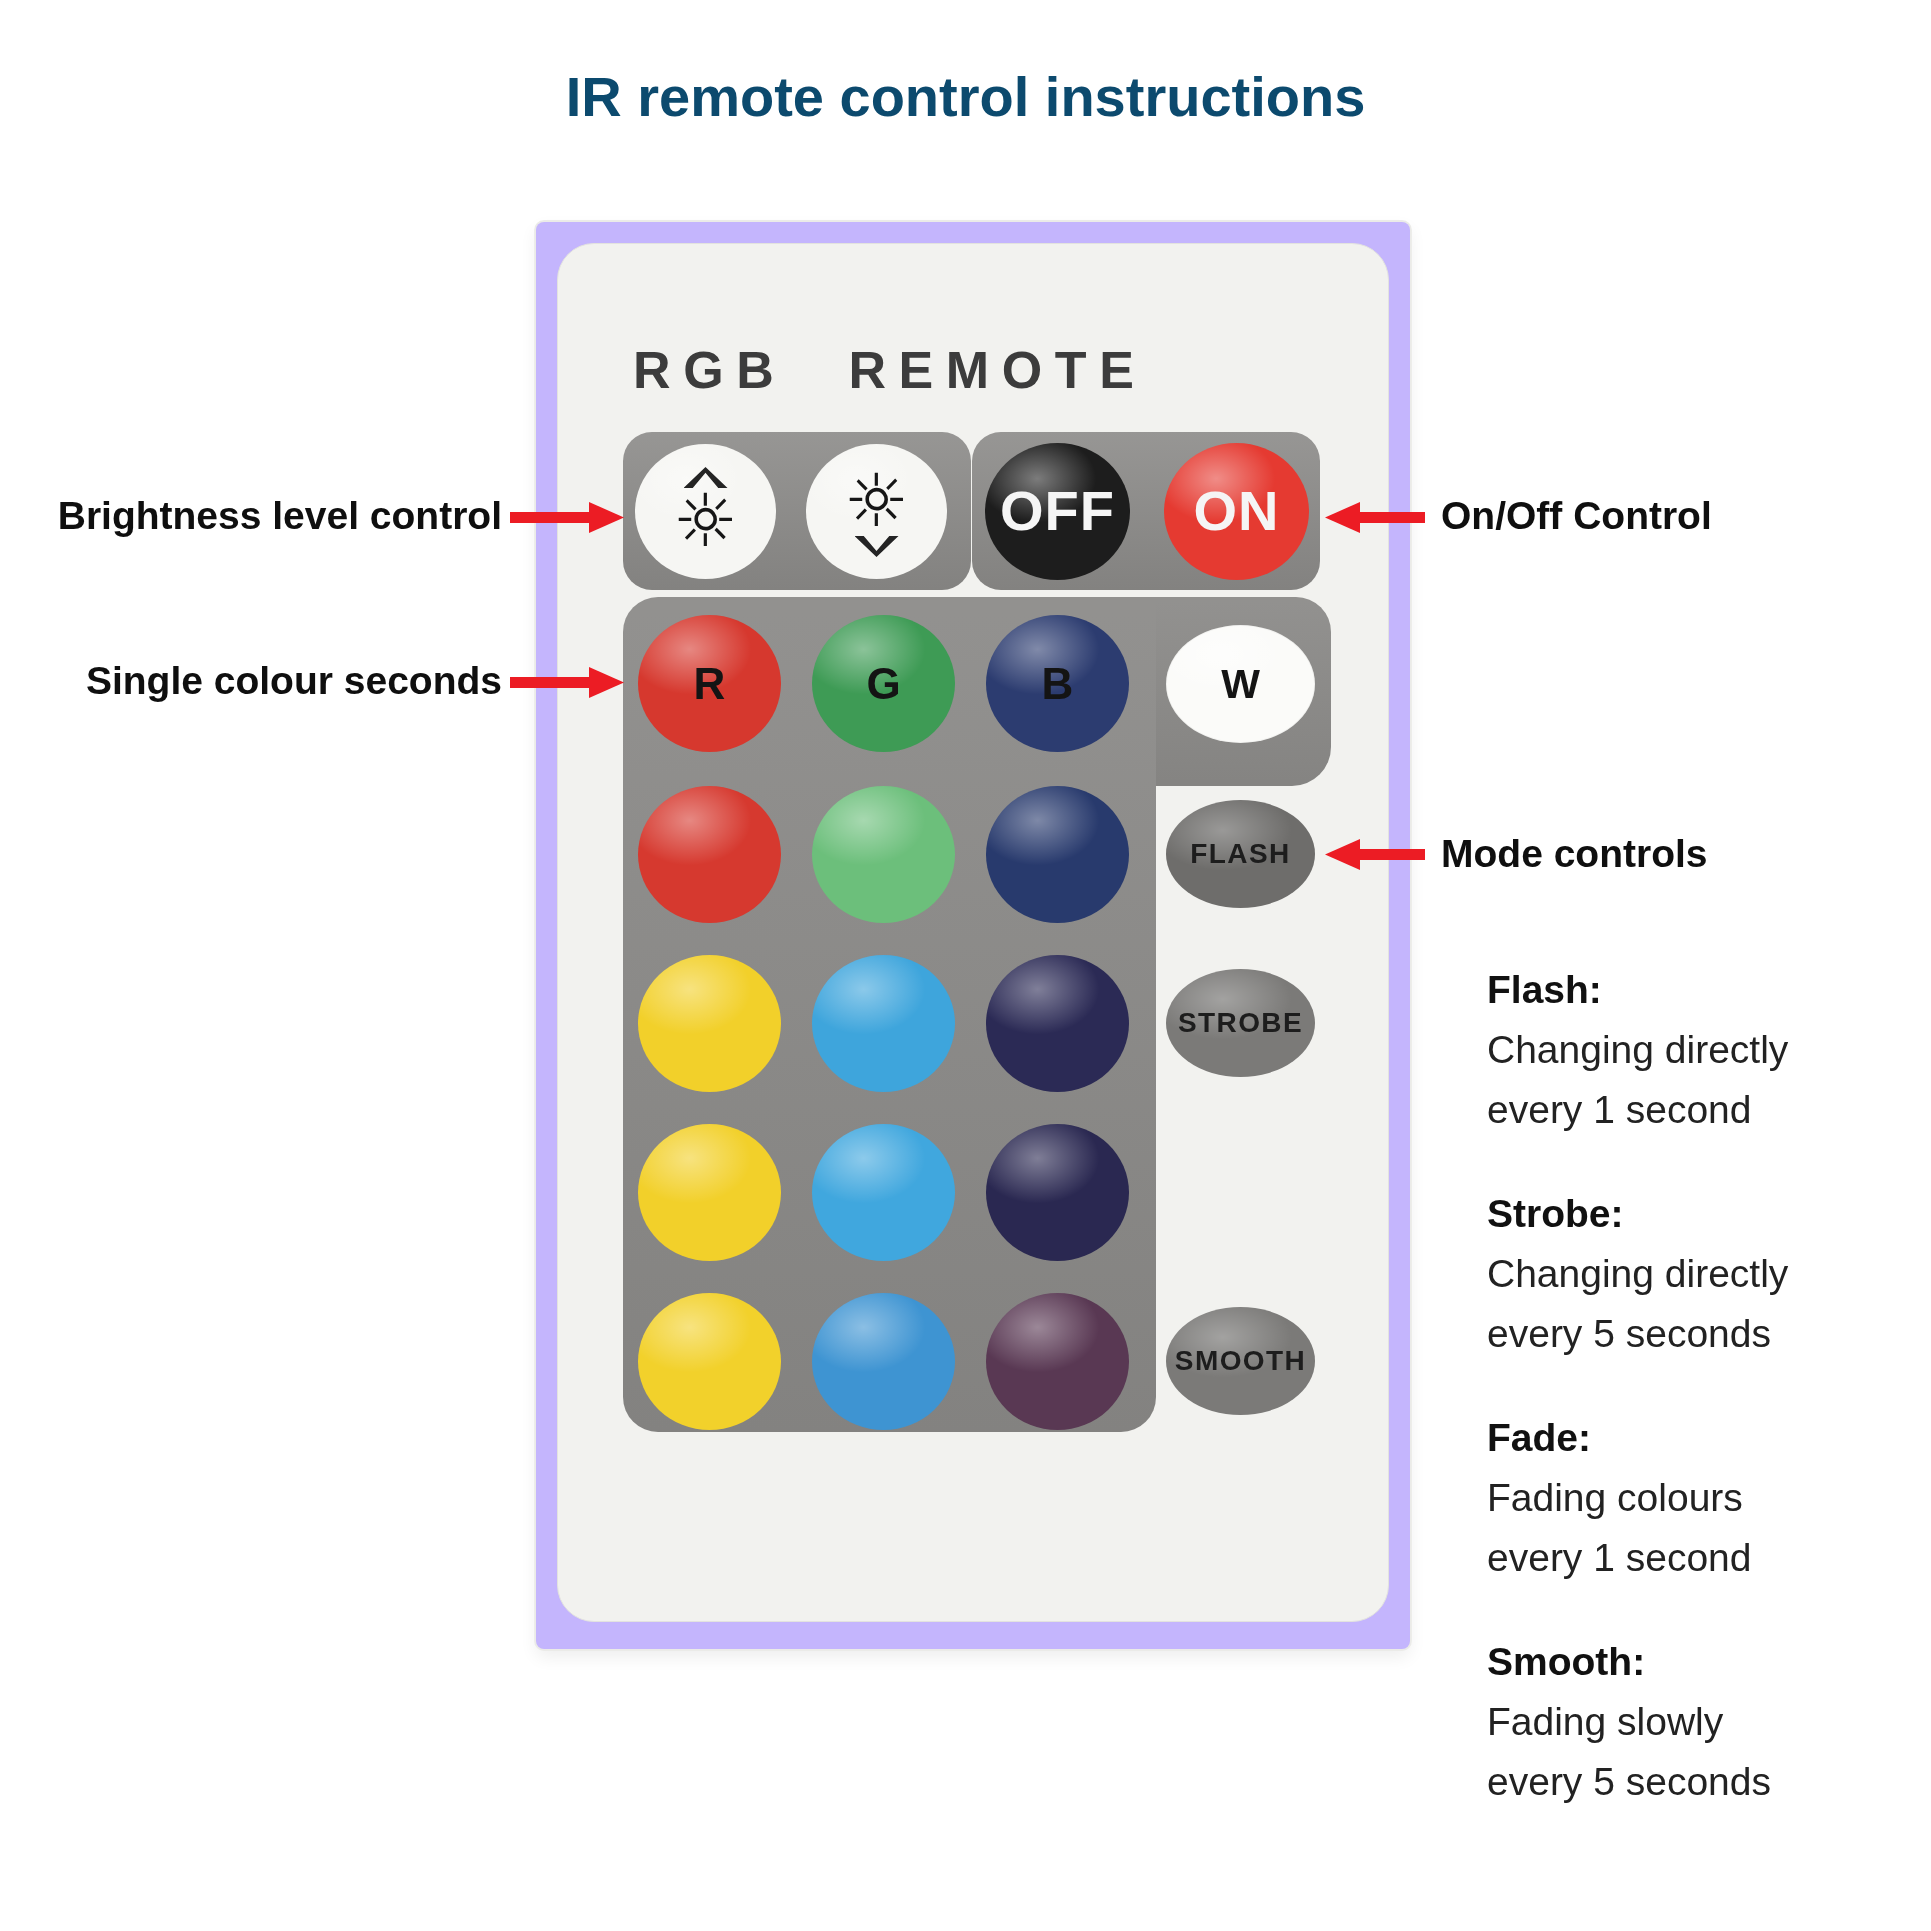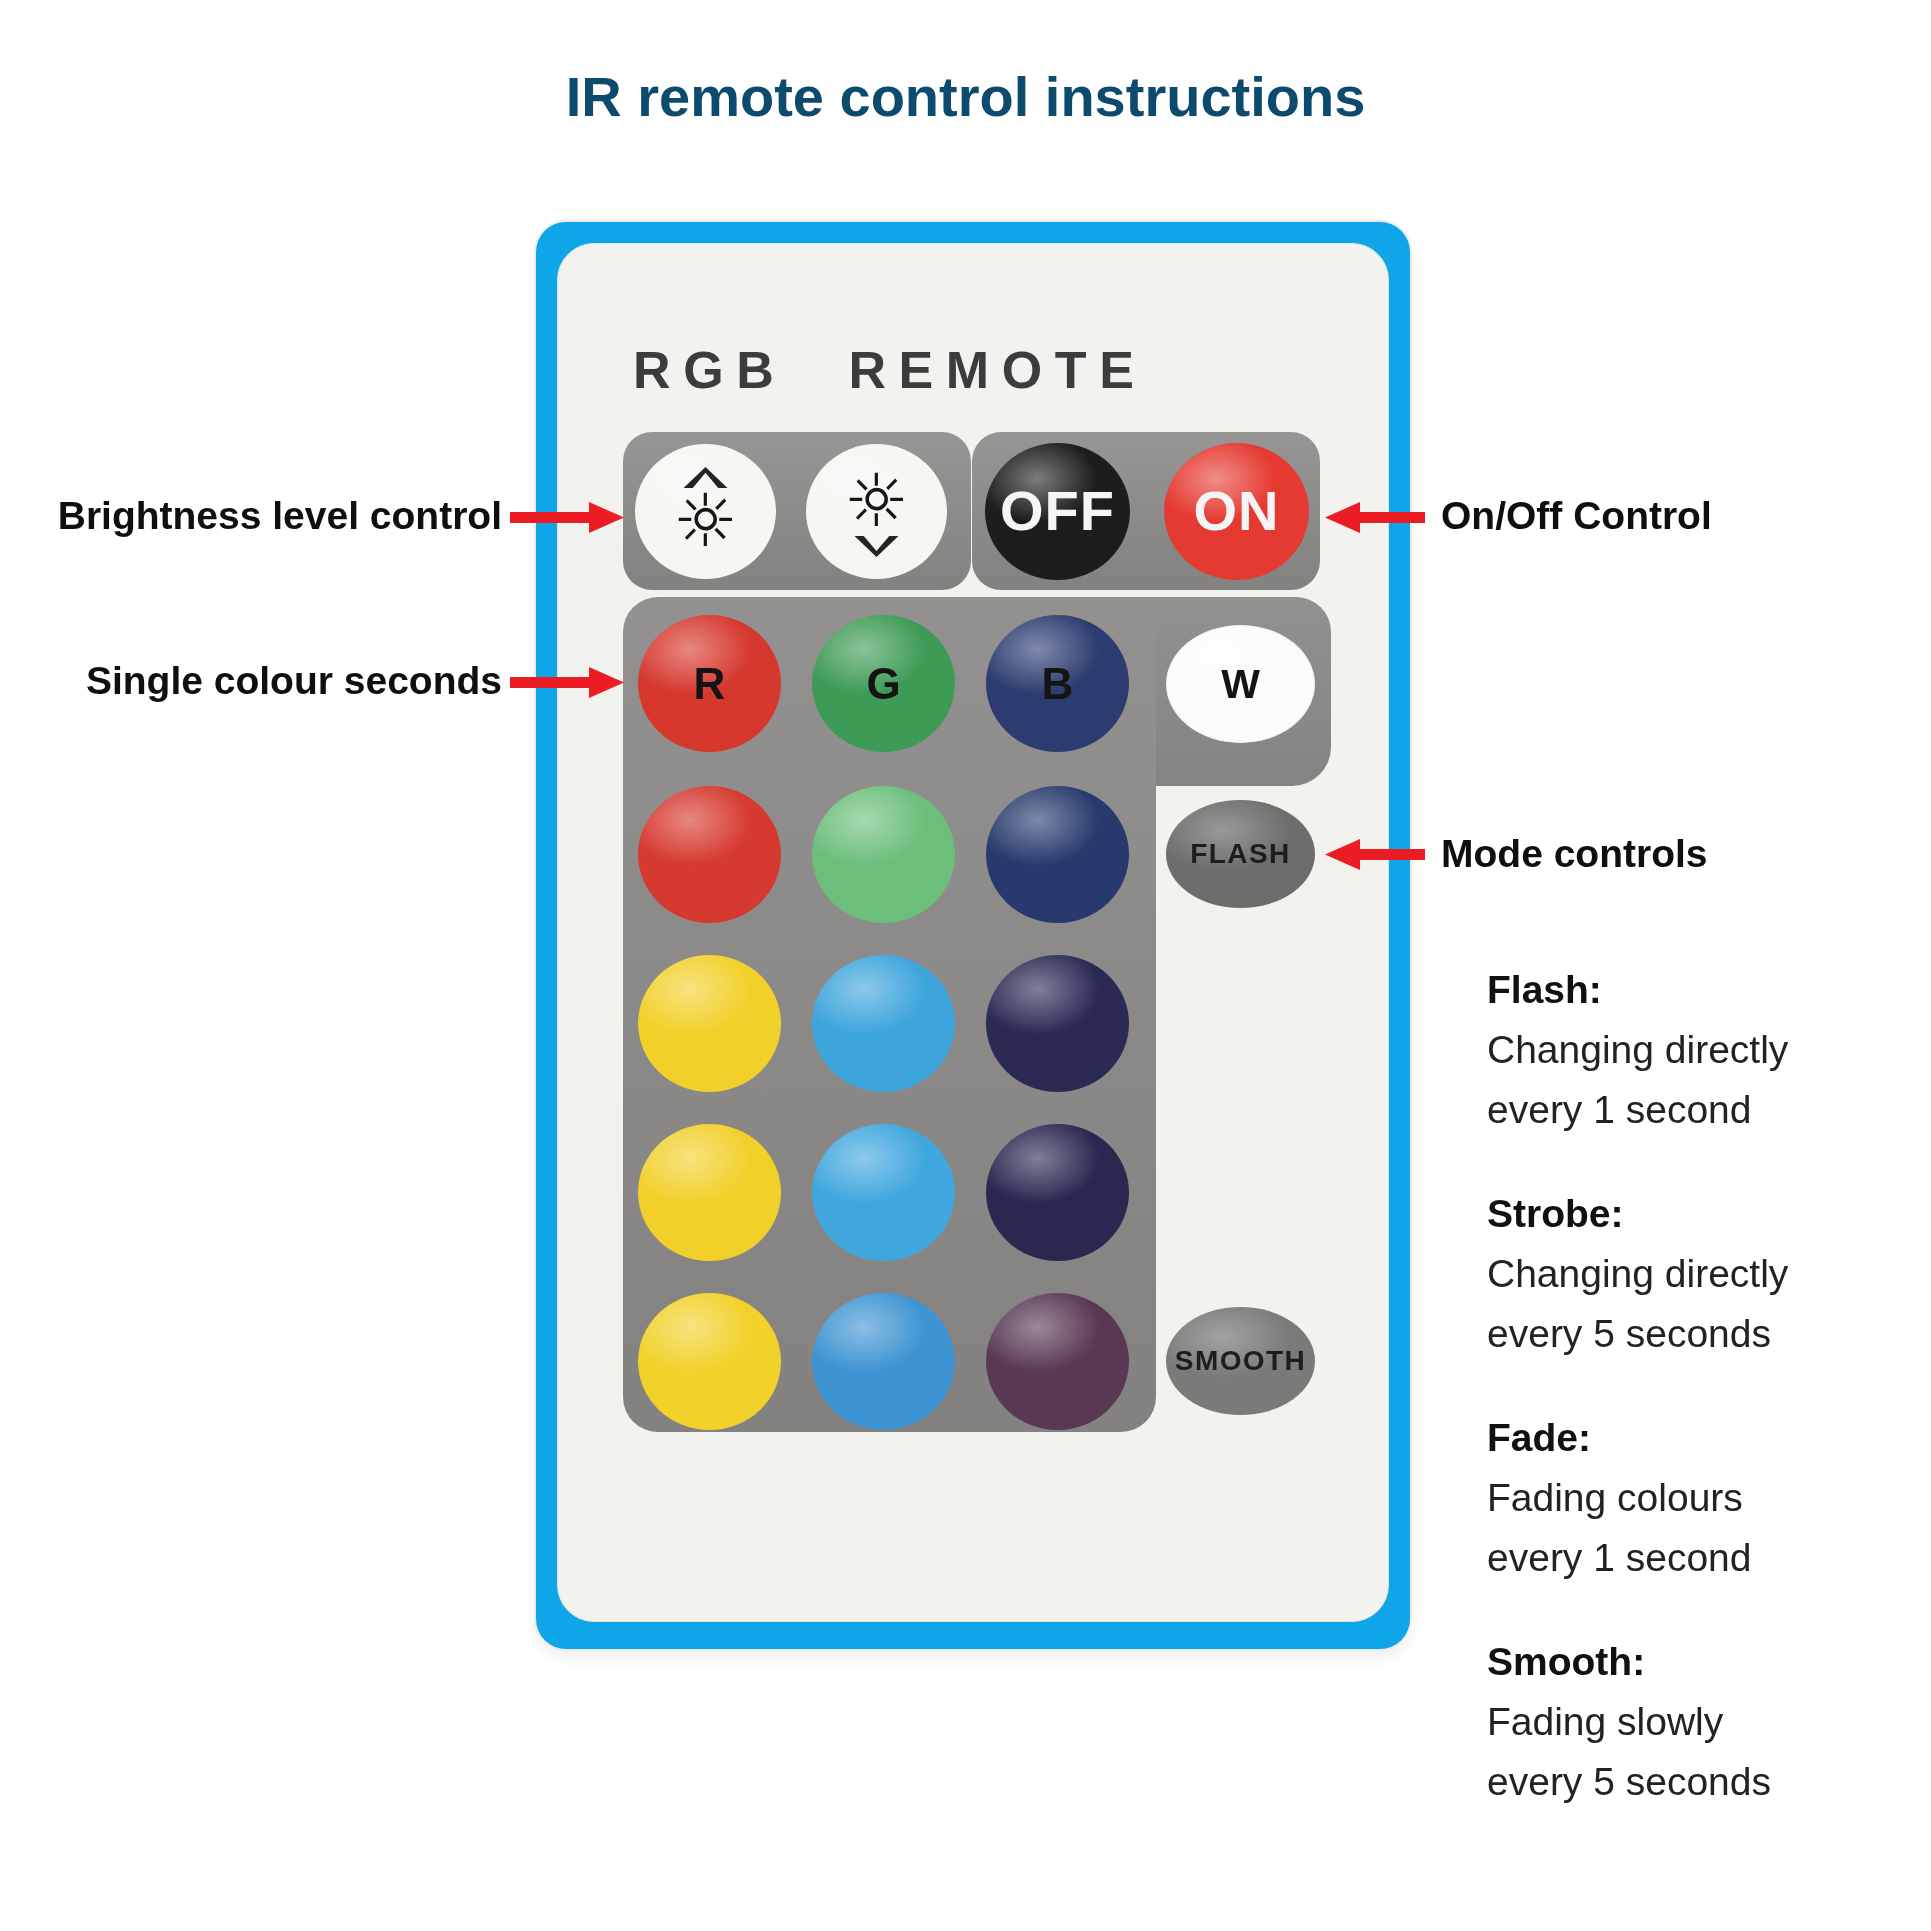--- a/index.html
+++ b/index.html
@@ -8,21 +8,21 @@
     font-family:"Liberation Sans",sans-serif;color:#161616;
   }
   .title{
     position:absolute;left:0;top:64px;width:100%;text-align:center;
     font-size:56px;font-weight:bold;letter-spacing:0;color:#0c4a6e;
   }
 
   
   .remote{
     position:absolute;left:536px;top:222px;width:874px;height:1427px;
-    background:#0ea5e9;border-radius:30px;
+    background:#c4b5fd;border-radius:8px;
     box-shadow:0 0 0 1.9px #ebebe8, 0 7.7px 17.4px rgba(0,0,0,.07);
   }
   .remote-face{
     position:absolute;left:21px;top:21px;right:21px;bottom:27px;
     background:#f2f2ef;border:1.9px solid #e3e3df;border-radius:37px;
   }
   .brand{
     position:absolute;left:97px;top:118px;
     font-size:52px;font-weight:bold;color:#3c3c3c;
     letter-spacing:12.6px;word-spacing:35px;white-space:nowrap;
@@ -151,20 +151,23 @@
     <div class="cbtn" style="left: 276px; top: 902px; --c: #40a7de;"></div>
     <div class="cbtn" style="left: 450px; top: 902px; --c: #2a2851;"></div>
 
     <div class="cbtn" style="left: 102px; top: 1071px; --c: #f2d12b;"></div>
     <div class="cbtn" style="left: 276px; top: 1071px; --c: #3e94d2;"></div>
     <div class="cbtn" style="left: 450px; top: 1071px; --c: #593853;"></div>
 
     <div class="mbtn" style="top: 578px; --c: #6e6d6b;">
       <span>FLASH</span>
     </div>
+    <div class="mbtn" style="top: 747px; --c: #7b7a78;">
+      <span>STROBE</span>
+    </div>
     <div class="mbtn" style="top: 1085px; --c: #7b7a78;">
       <span>SMOOTH</span>
     </div>
   </div>
 
   <div class="ann left" style="top:493px;">Brightness level control</div>
   <div class="arrow" style="left: 510px; top: 502px; width: 114px; --c: #ec1c24;">
     <div class="shaft"></div>
       <div class="head right"></div>
   </div>

